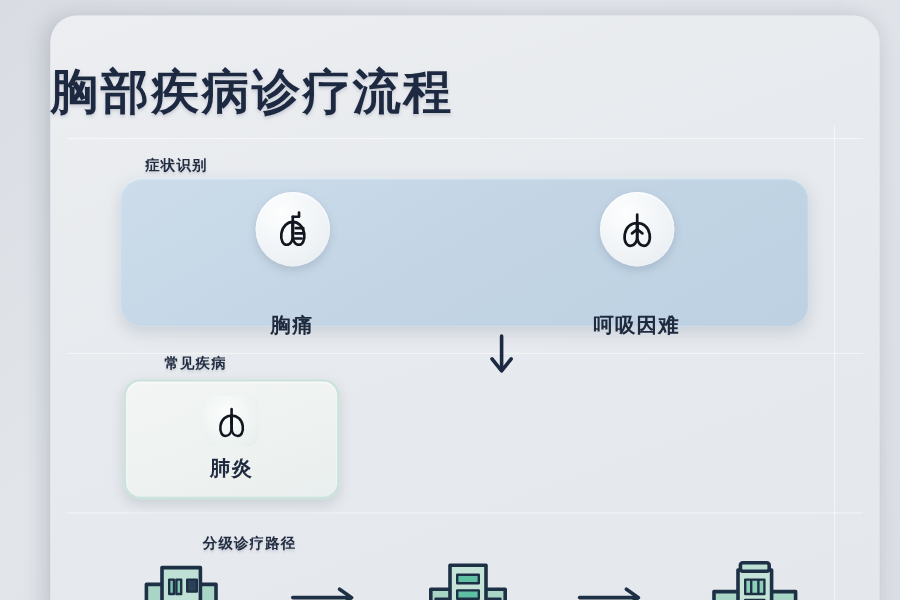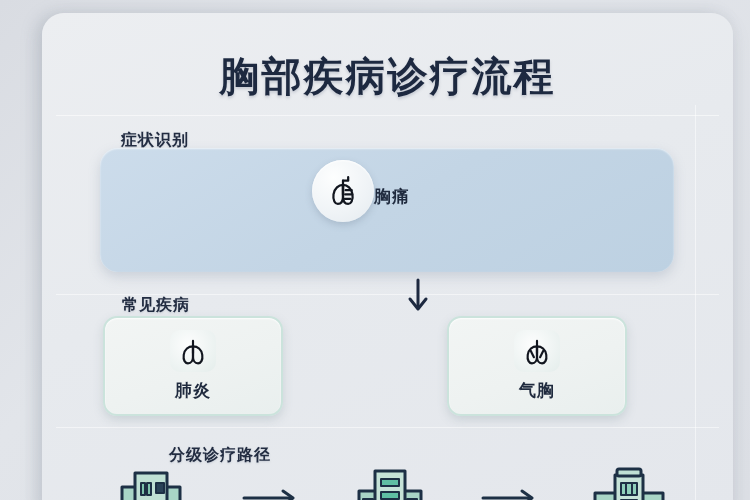--- a/index.html
+++ b/index.html
@@ -44,39 +44,38 @@
   }
   .seam.v-right { right: 37px; top: 92px; bottom: 0; width: 1px; }
   .seam.h-mid   { left: 14px; right: 14px; top: 281px; height: 1px; }
   .seam.h-low   { left: 14px; right: 14px; top: 414px; height: 1px; }
 
   
   #poster-title {
     position: absolute;
     left: 0; right: 0;
     top: 36px;
-    text-align: center;
     font-size: 40px;
     font-weight: 800;
     letter-spacing: 2px;
     color: #1d2940;
     text-shadow: 0 2px 3px rgba(150,158,172,0.45);
   }
 
   
   .section-heading {
     position: absolute;
-    font-size: 16px;
+    font-size: 12px;
     font-weight: 700;
     color: #222c41;
     letter-spacing: 1px;
     text-shadow: 0 1px 2px rgba(160,168,182,0.45);
   }
   #heading-symptoms { left: 79px; top: 117px; }
-  #heading-diseases { left: 80px; top: 282px; }
+  #heading-diseases { left: 95px; top: 282px; }
   #heading-pathway  { left: 79px; top: 432px; margin-left: 48px; }
 
   
   #symptom-panel {
     position: absolute;
     left: 58px;
     top: 135px;
     width: 574px;
     height: 124px;
     border-radius: 18px;
@@ -89,22 +88,23 @@
     inset: 0;
     display: flex;
     align-items: flex-start;
     justify-content: space-around;
     padding-top: 12px;
     box-sizing: border-box;
   }
   .symptom-item {
     width: 150px;
     display: flex;
-    flex-direction: row;
-    align-items: center;
+    flex-direction: column;
+    align-items: center;
+    gap: 28px;
   }
   .symptom-circle {
     width: 62px;
     height: 62px;
     border-radius: 50%;
     background: radial-gradient(circle at 35% 28%, #fdfefe 0%, #eff3f6 60%, #e4eaef 100%);
     box-shadow: 0 3px 7px rgba(110,125,145,0.3),
                 inset 0 1px 2px rgba(255,255,255,0.95);
     display: flex;
     align-items: center;
@@ -125,21 +125,21 @@
     top: 265px;
     width: 24px;
     height: 36px;
   }
 
   
   #disease-row {
     position: absolute;
     left: 61px;
     top: 303px;
-    width: 524px;
+    width: 574px;
     height: 100px;
     display: flex;
     justify-content: space-between;
   }
   .disease-card {
     width: 180px;
     height: 100px;
     border-radius: 14px;
     background: linear-gradient(160deg, #f2f5f4 0%, #eef2f1 55%, #e9efee 100%);
     border: 2px solid #cbe3dc;
@@ -222,20 +222,34 @@
               <path d="M25 21 h7"></path>
               <path d="M24.5 26 h8"></path>
               <path d="M24 31 h6.5"></path>
             </svg>
           </span>
         </div>
         <div class="symptom-label">胸痛</div>
       </div>
 
 
+      <div class="symptom-item">
+        <div class="symptom-circle">
+          <span>
+            <svg class="icon-svg" width="38" height="38" viewBox="0 0 44 44" fill="none" stroke="#12161f" stroke-width="2.6" stroke-linecap="round" stroke-linejoin="round">
+              <path d="M22 8 V25"></path>
+              <path d="M22 16 C16 16 11 20 10 27 c-1 7 2 11 5.5 11 c4 0 6.5-4 6.5-9z"></path>
+              <path d="M22 16 c6 0 11 4 12 11 c1 7-2 11-5.5 11 c-4 0-6.5-4-6.5-9z"></path>
+              <path d="M22 22 l-5 4"></path>
+              <path d="M22 22 l5 4"></path>
+            </svg>
+          </span>
+        </div>
+        <div class="symptom-label">呵吸因难</div>
+      </div>
 
     </div>
   </div>
 
   <div id="flow-arrow-down">
     <svg class="icon-svg" width="24" height="36" viewBox="0 0 24 36" fill="none" stroke="#1d2940" stroke-width="3" stroke-linecap="round" stroke-linejoin="round">
       <path d="M12 2 V28"></path>
       <path d="M4 21 L12 31 L20 21"></path>
     </svg>
   </div>
@@ -251,34 +265,20 @@
             <path d="M22 9 V25"></path>
             <path d="M22 16 C16 16 11 20 10 27 c-1 7 2 11 5.5 11 c4 0 6.5-4 6.5-9z"></path>
             <path d="M22 16 c6 0 11 4 12 11 c1 7-2 11-5.5 11 c-4 0-6.5-4-6.5-9z"></path>
           </svg>
         </span>
       </div>
       <div class="disease-label">肺炎</div>
     </div>
 
 
-    <div class="disease-card">
-      <div class="disease-icon-wrap">
-        <span>
-          <svg class="icon-svg" width="34" height="34" viewBox="0 0 44 44" fill="none" stroke="#12161f" stroke-width="2.8" stroke-linecap="round" stroke-linejoin="round">
-            <path d="M22 9 V25"></path>
-            <path d="M22 16 C16 16 11 20 10 27 c-1 7 2 11 5.5 11 c4 0 6.5-4 6.5-9z"></path>
-            <path d="M22 16 c6 0 11 4 12 11 c1 7-2 11-5.5 11 c-4 0-6.5-4-6.5-9z"></path>
-            <path d="M14 22 L18 30"></path>
-            <path d="M30 22 L26 30"></path>
-          </svg>
-        </span>
-      </div>
-      <div class="disease-label">气胸</div>
-    </div>
 
   </div>
 
   <div id="heading-pathway" class="section-heading">分级诊疗路径</div>
 
   <div id="pathway-row">
 
     <div class="pathway-step">
       <span>
         <svg class="icon-svg" width="70" height="60" viewBox="0 0 70 60" fill="none" stroke="#1d3045" stroke-width="3" stroke-linejoin="round">

